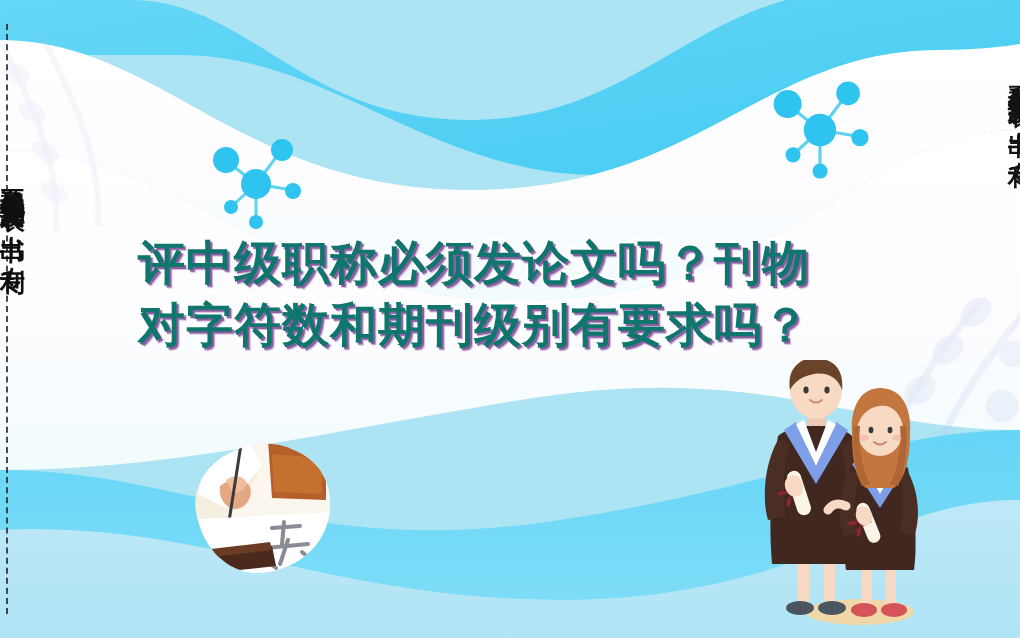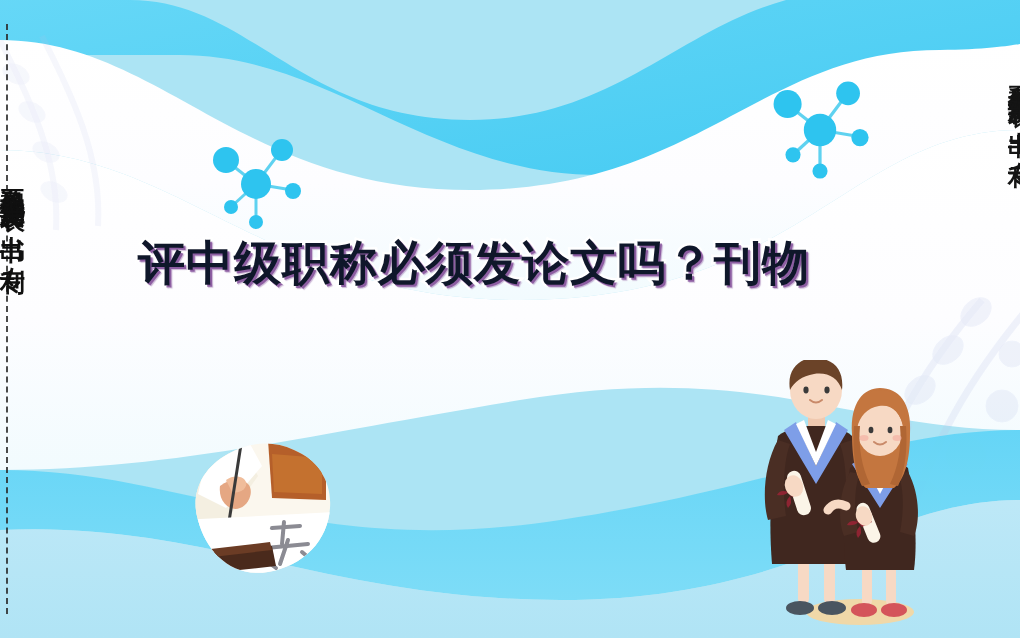--- a/index.html
+++ b/index.html
@@ -65,21 +65,21 @@
 
   
   .headline {
     position: absolute;
     left: 138px;
     top: 232px;
     width: 800px;
     font-size: 47px;
     font-weight: 900;
     line-height: 1.32;
-    color: #0f172a;
+    color: #0f766e;
     letter-spacing: 1px;
     -webkit-text-stroke: 5px #ffffff;
     paint-order: stroke fill;
     text-shadow:
       2px 2px 0 rgba(90,20,120,.55),
       3px 3px 1px rgba(90,20,120,.30);
   }
   .headline .ln { display: block; white-space: nowrap; }
 
   
@@ -329,18 +329,19 @@
       </g>
 
       <ellipse cx="122" cy="156" rx="8" ry="10" fill="#f7d9c4" transform="rotate(-20 122 156)"></ellipse>
 
       <path d="M104,146 C96,142 90,144 86,150" stroke="#f7d9c4" stroke-width="9" fill="none" stroke-linecap="round"></path>
     </g>
   </svg>
 
   <div class="headline">
     <span class="ln">评中级职称必须发论文吗？刊物</span>
+    <span class="ln">对字符数和期刊级别有要求吗？</span>
   </div>
 
   <div class="vtext vtext-left">夏黎文化专注期刊发表、出书、专利</div>
   <div class="vtext vtext-right">夏黎文化专注期刊发表、出书、专利</div>
 
 </div>
 
 </body></html>

